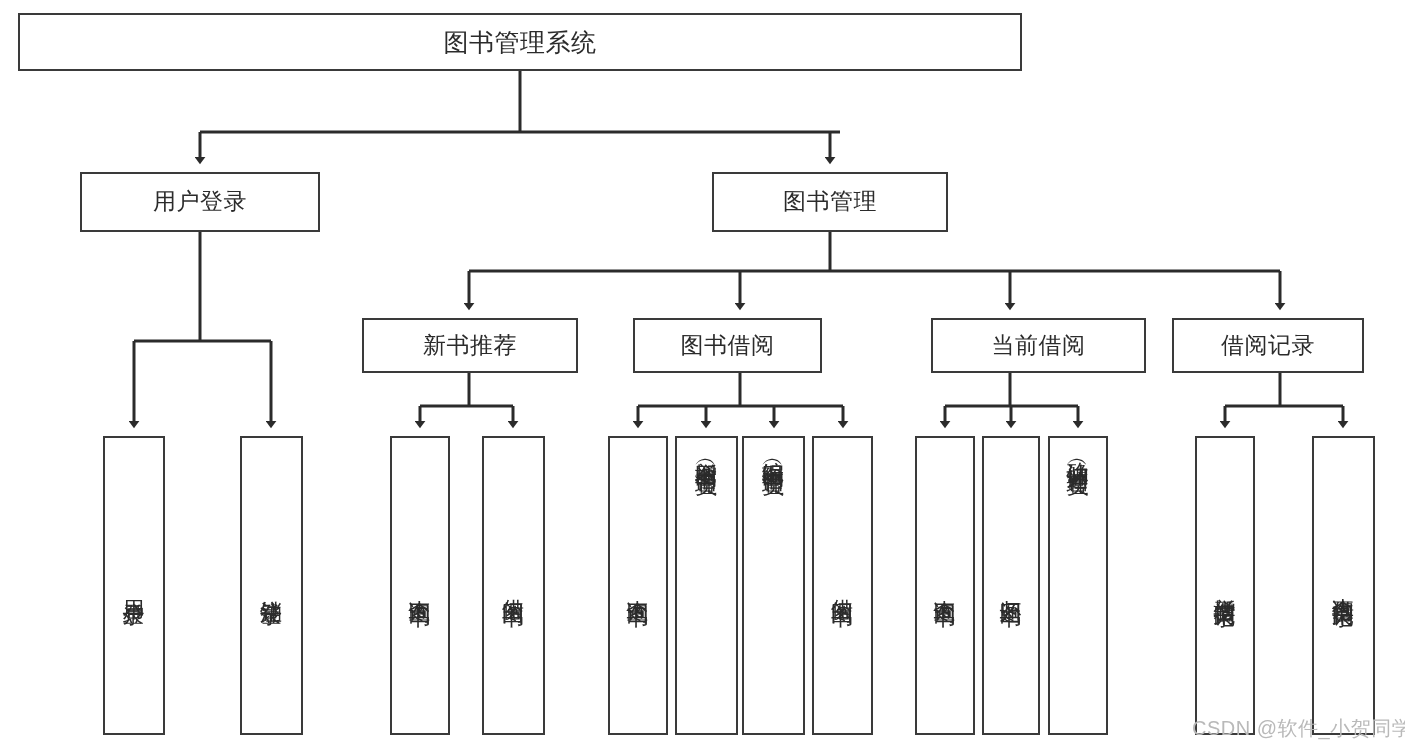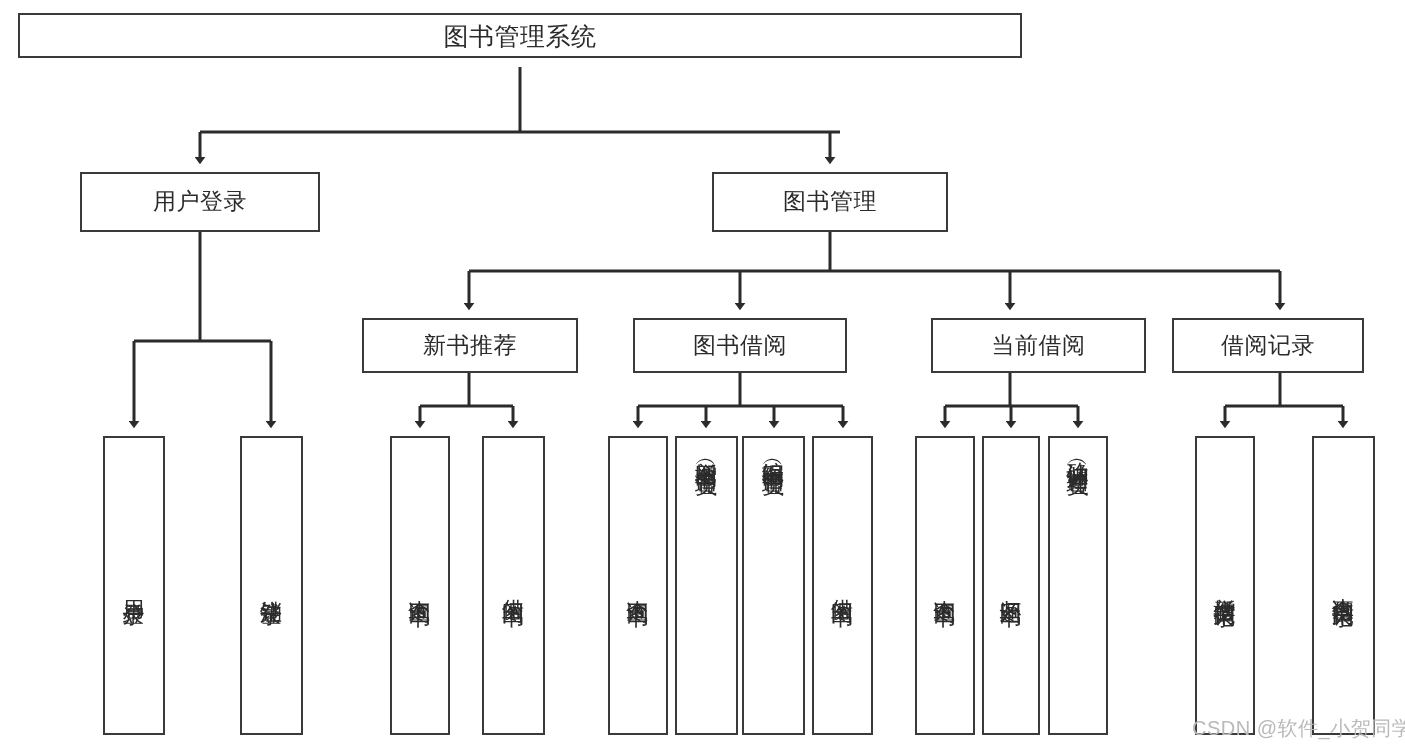--- a/index.html
+++ b/index.html
@@ -127,37 +127,37 @@
       <path d="M1011,406 L1011,424" marker-end="url(#arrowhead)"></path>
       <path d="M1078,406 L1078,424" marker-end="url(#arrowhead)"></path>
 
       <path d="M1280,373 L1280,406"></path>
       <path d="M1225,406 L1343,406"></path>
       <path d="M1225,406 L1225,424" marker-end="url(#arrowhead)"></path>
       <path d="M1343,406 L1343,424" marker-end="url(#arrowhead)"></path>
     </g>
   </svg>
 
-  <div class="node root" style="left:18px; top:13px; width:1004px; height:45px;">
+  <div class="node root" style="left:18px; top:13px; width:1004px; height:58px;">
     <span class="node-label">图书管理系统</span>
   </div>
 
   <div class="node branch" style="left:80px; top:172px; width:240px; height:60px;">
     <span class="node-label">用户登录</span>
   </div>
 
   <div class="node branch" style="left:712px; top:172px; width:236px; height:60px;align-items:center;">
     <span class="node-label">图书管理</span>
   </div>
 
   <div class="node branch" style="left:362px; top:318px; width:216px; height:55px;align-items:center;">
     <span class="node-label">新书推荐</span>
   </div>
 
-  <div class="node branch" style="left:633px; top:318px; width:214px; height:55px;">
+  <div class="node branch" style="left:633px; top:318px; width:189px; height:55px;">
     <span class="node-label">图书借阅</span>
   </div>
 
   <div class="node branch" style="left:903px; top:318px; width:215px; height:55px;margin-left:28px;">
     <span class="node-label">当前借阅</span>
   </div>
 
   <div class="node branch" style="left:1172px; top:318px; width:192px; height:55px;">
     <span class="node-label">借阅记录</span>
   </div>

